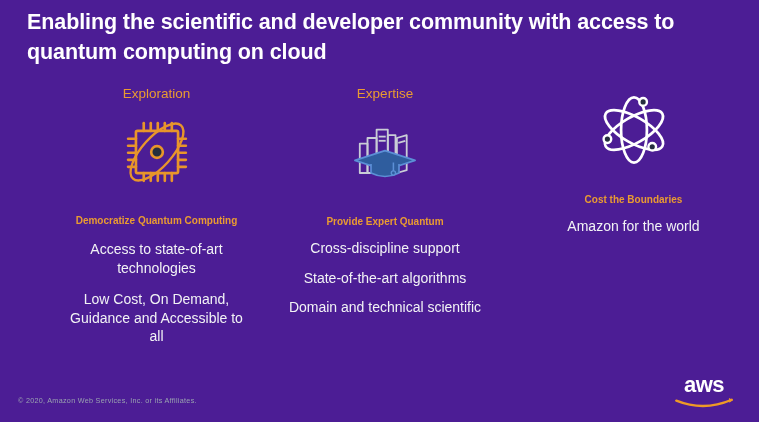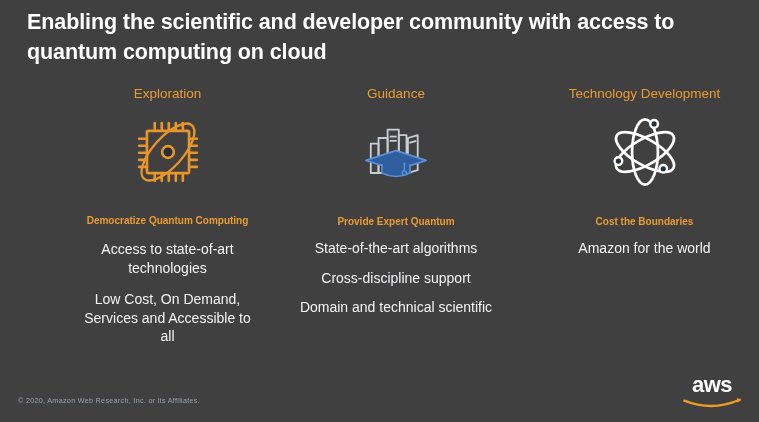--- a/index.html
+++ b/index.html
@@ -14,21 +14,21 @@
     background: #252E3E;
     font-family: "Liberation Sans", sans-serif;
     color: #ffffff;
     position: relative;
   }
 
   .slide {
     position: relative;
     width: 759px;
     height: 422px;
-    background: #404040;
+    background: #4c1d95;
     padding: 0;
   }
 
   
   .title {
     position: absolute;
     left: 27px;
     top: 8px;
     width: 700px;
     font-size: 21.5px;
@@ -50,21 +50,21 @@
   }
 
   .column {
     flex: 0 0 auto;
     display: flex;
     flex-direction: column;
     align-items: center;
     text-align: center;
   }
 
-  .col-1 { width: 262px; margin-left: 16px; padding-left: 41px; }
+  .col-1 { width: 262px; margin-left: 5px; padding-left: 41px; }
   .col-2 { width: 236px; }
   .col-3 { width: 261px; }
 
   .col-head {
     color: #EA9B31;
     font-size: 13.5px;
     font-weight: normal;
     line-height: 1.2;
     margin-bottom: 6px;
   }
@@ -105,21 +105,21 @@
     left: 18px;
     bottom: 17px;
     font-size: 7.2px;
     color: #9aa3b0;
     letter-spacing: 0.3px;
     white-space: nowrap;
   }
 
   .aws-logo {
     position: absolute;
-    right: 14px;
+    right: 22px;
     bottom: 14px;
     width: 66px;
     height: 34px;
   }
 
   .aws-text {
     font-size: 22px;
     font-weight: bold;
     color: #ffffff;
     letter-spacing: -0.5px;
@@ -178,25 +178,25 @@
             <line x1="77" y1="69" x2="87" y2="69"></line>
 
             <ellipse cx="50" cy="50" rx="46" ry="19" transform="rotate(-48 50 50)" stroke-width="3"></ellipse>
           </g>
           <circle cx="50" cy="50" r="7.5" fill="#252E3E" stroke="#E8952B" stroke-width="3.4"></circle>
         </svg>
       </div>
 
       <div class="sub-head">Democratize Quantum Computing</div>
       <div class="bullet">Access to state-of-art technologies</div>
-      <div class="bullet">Low Cost, On Demand, Services and Accessible to all</div>
+      <div class="bullet">Low Cost, On Demand, Guidance and Accessible to all</div>
     </div>
 
     <div class="column col-2">
-      <div class="col-head">Guidance</div>
+      <div class="col-head">Expertise</div>
 
       <div class="icon-wrap">
         <svg width="70" height="70" viewBox="0 0 100 100" aria-hidden="true">
           <g stroke="#C9CDD6" stroke-width="2.6" fill="none" stroke-linejoin="round">
 
             <rect x="14" y="38" width="11" height="42"></rect>
             <rect x="25" y="30" width="13" height="50"></rect>
             <rect x="38" y="18" width="16" height="62"></rect>
             <line x1="41" y1="28" x2="51" y2="28"></line>
             <line x1="41" y1="34" x2="51" y2="34"></line>
@@ -209,48 +209,47 @@
           <g>
             <path d="M50 48 L93 62 L50 76 L7 62 Z" fill="#2F5D9E" stroke="#5C8FD6" stroke-width="2.4" stroke-linejoin="round"></path>
             <path d="M30 67 L30 80 Q50 90 70 80 L70 67" fill="#2F5D9E" stroke="#5C8FD6" stroke-width="2.4" stroke-linejoin="round"></path>
             <path d="M62 65 L62 78" stroke="#5C8FD6" stroke-width="2.2" fill="none"></path>
             <circle cx="62" cy="80" r="3" fill="#2F5D9E" stroke="#5C8FD6" stroke-width="2"></circle>
           </g>
         </svg>
       </div>
 
       <div class="sub-head">Provide Expert Quantum</div>
+      <div class="bullet">Cross-discipline support</div>
       <div class="bullet">State-of-the-art algorithms</div>
-      <div class="bullet">Cross-discipline support</div>
       <div class="bullet">Domain and technical scientific</div>
     </div>
 
     <div class="column col-3">
-      <div class="col-head">Technology Development</div>
 
       <div class="icon-wrap">
         <svg width="76" height="76" viewBox="0 0 100 100" aria-hidden="true">
           <g stroke="#FFFFFF" stroke-width="3.6" fill="none">
             <ellipse cx="50" cy="50" rx="17" ry="43"></ellipse>
             <ellipse cx="50" cy="50" rx="17" ry="43" transform="rotate(60 50 50)"></ellipse>
             <ellipse cx="50" cy="50" rx="17" ry="43" transform="rotate(120 50 50)"></ellipse>
           </g>
           <circle cx="62" cy="13" r="5" fill="#252E3E" stroke="#FFFFFF" stroke-width="3.2"></circle>
           <circle cx="15" cy="62" r="5" fill="#252E3E" stroke="#FFFFFF" stroke-width="3.2"></circle>
           <circle cx="74" cy="72" r="5" fill="#252E3E" stroke="#FFFFFF" stroke-width="3.2"></circle>
         </svg>
       </div>
 
       <div class="sub-head">Cost the Boundaries</div>
       <div class="bullet">Amazon for the world</div>
     </div>
 
   </div>
 
-  <div class="footer-copy">© 2020, Amazon Web Research, Inc. or its Affiliates.</div>
+  <div class="footer-copy">© 2020, Amazon Web Services, Inc. or its Affiliates.</div>
 
   <div class="aws-logo">
     <div class="aws-text">aws</div>
     <svg class="aws-smile" viewBox="0 0 66 13" aria-hidden="true">
       <path d="M3 4 Q33 16 63 3" stroke="#EE9A27" stroke-width="2.6" fill="none" stroke-linecap="round"></path>
       <path d="M60 1.2 L64.5 3.2 L60.5 6.2 Z" fill="#EE9A27"></path>
     </svg>
   </div>
 
 </div>

